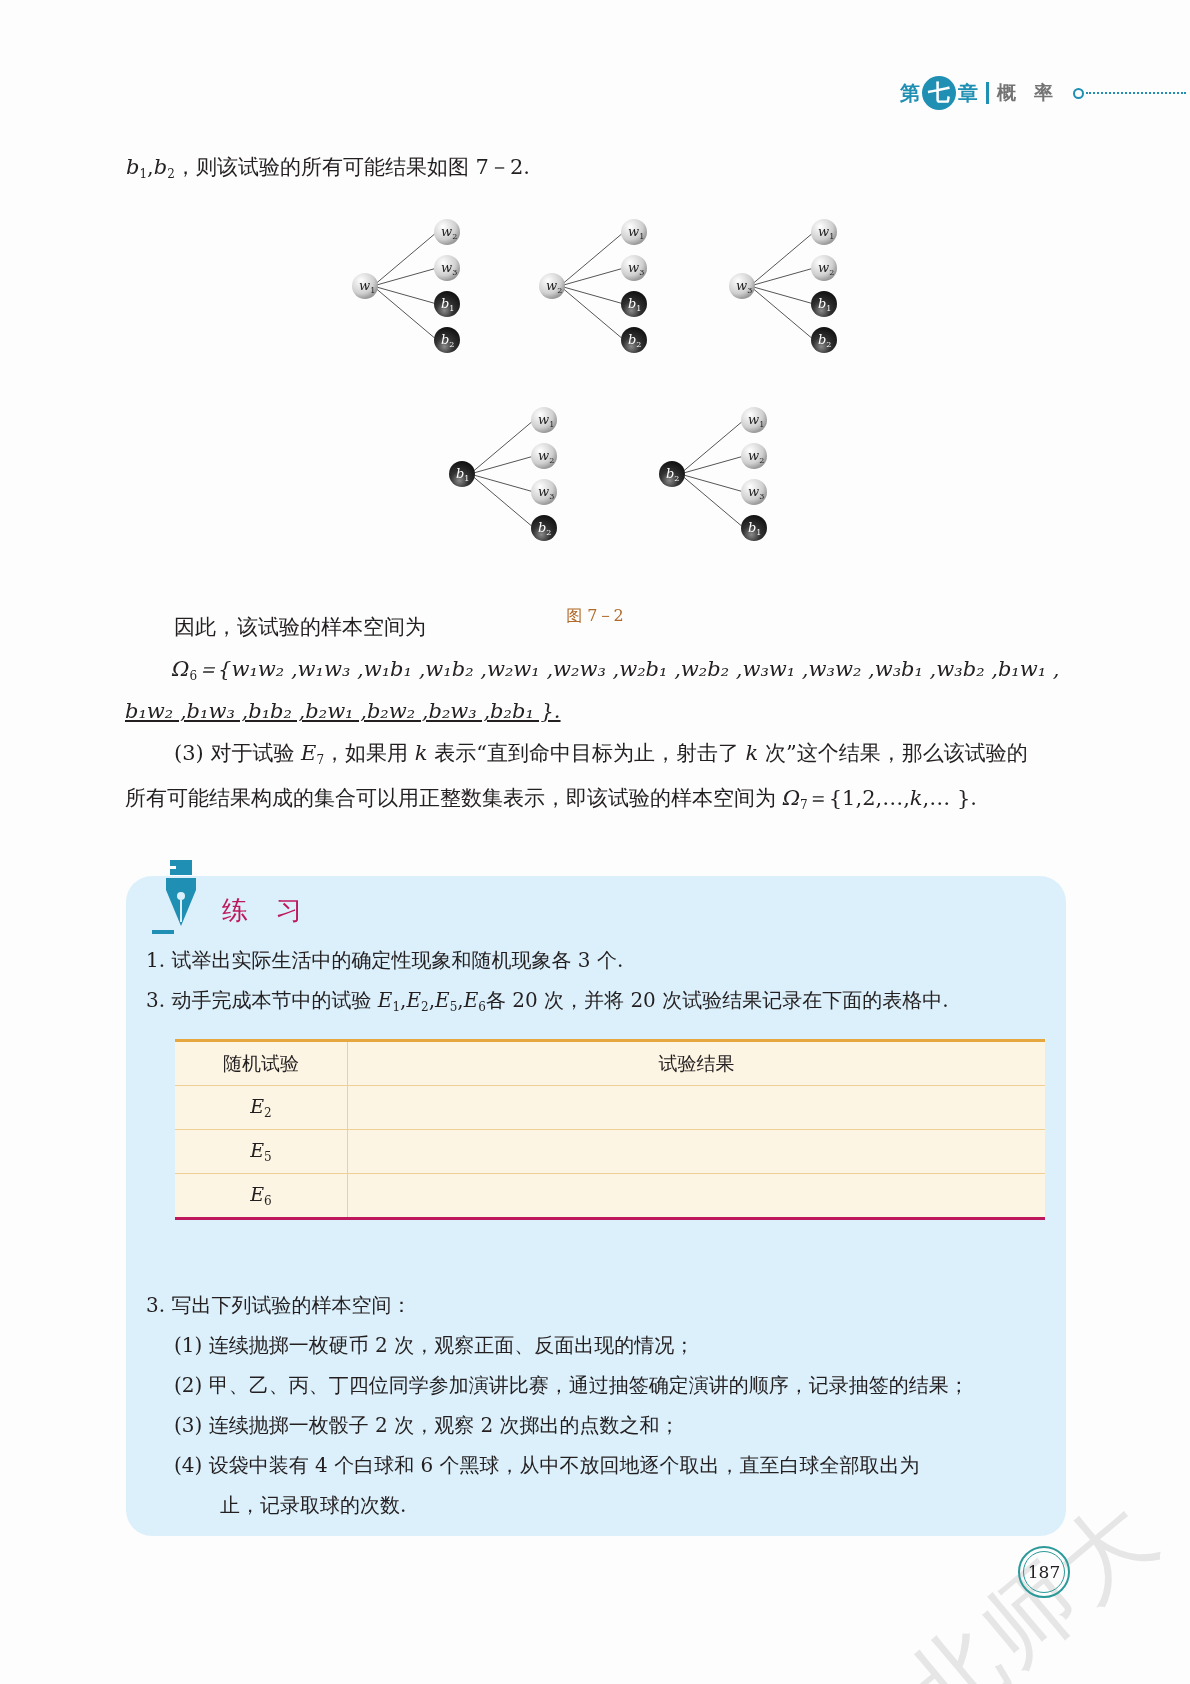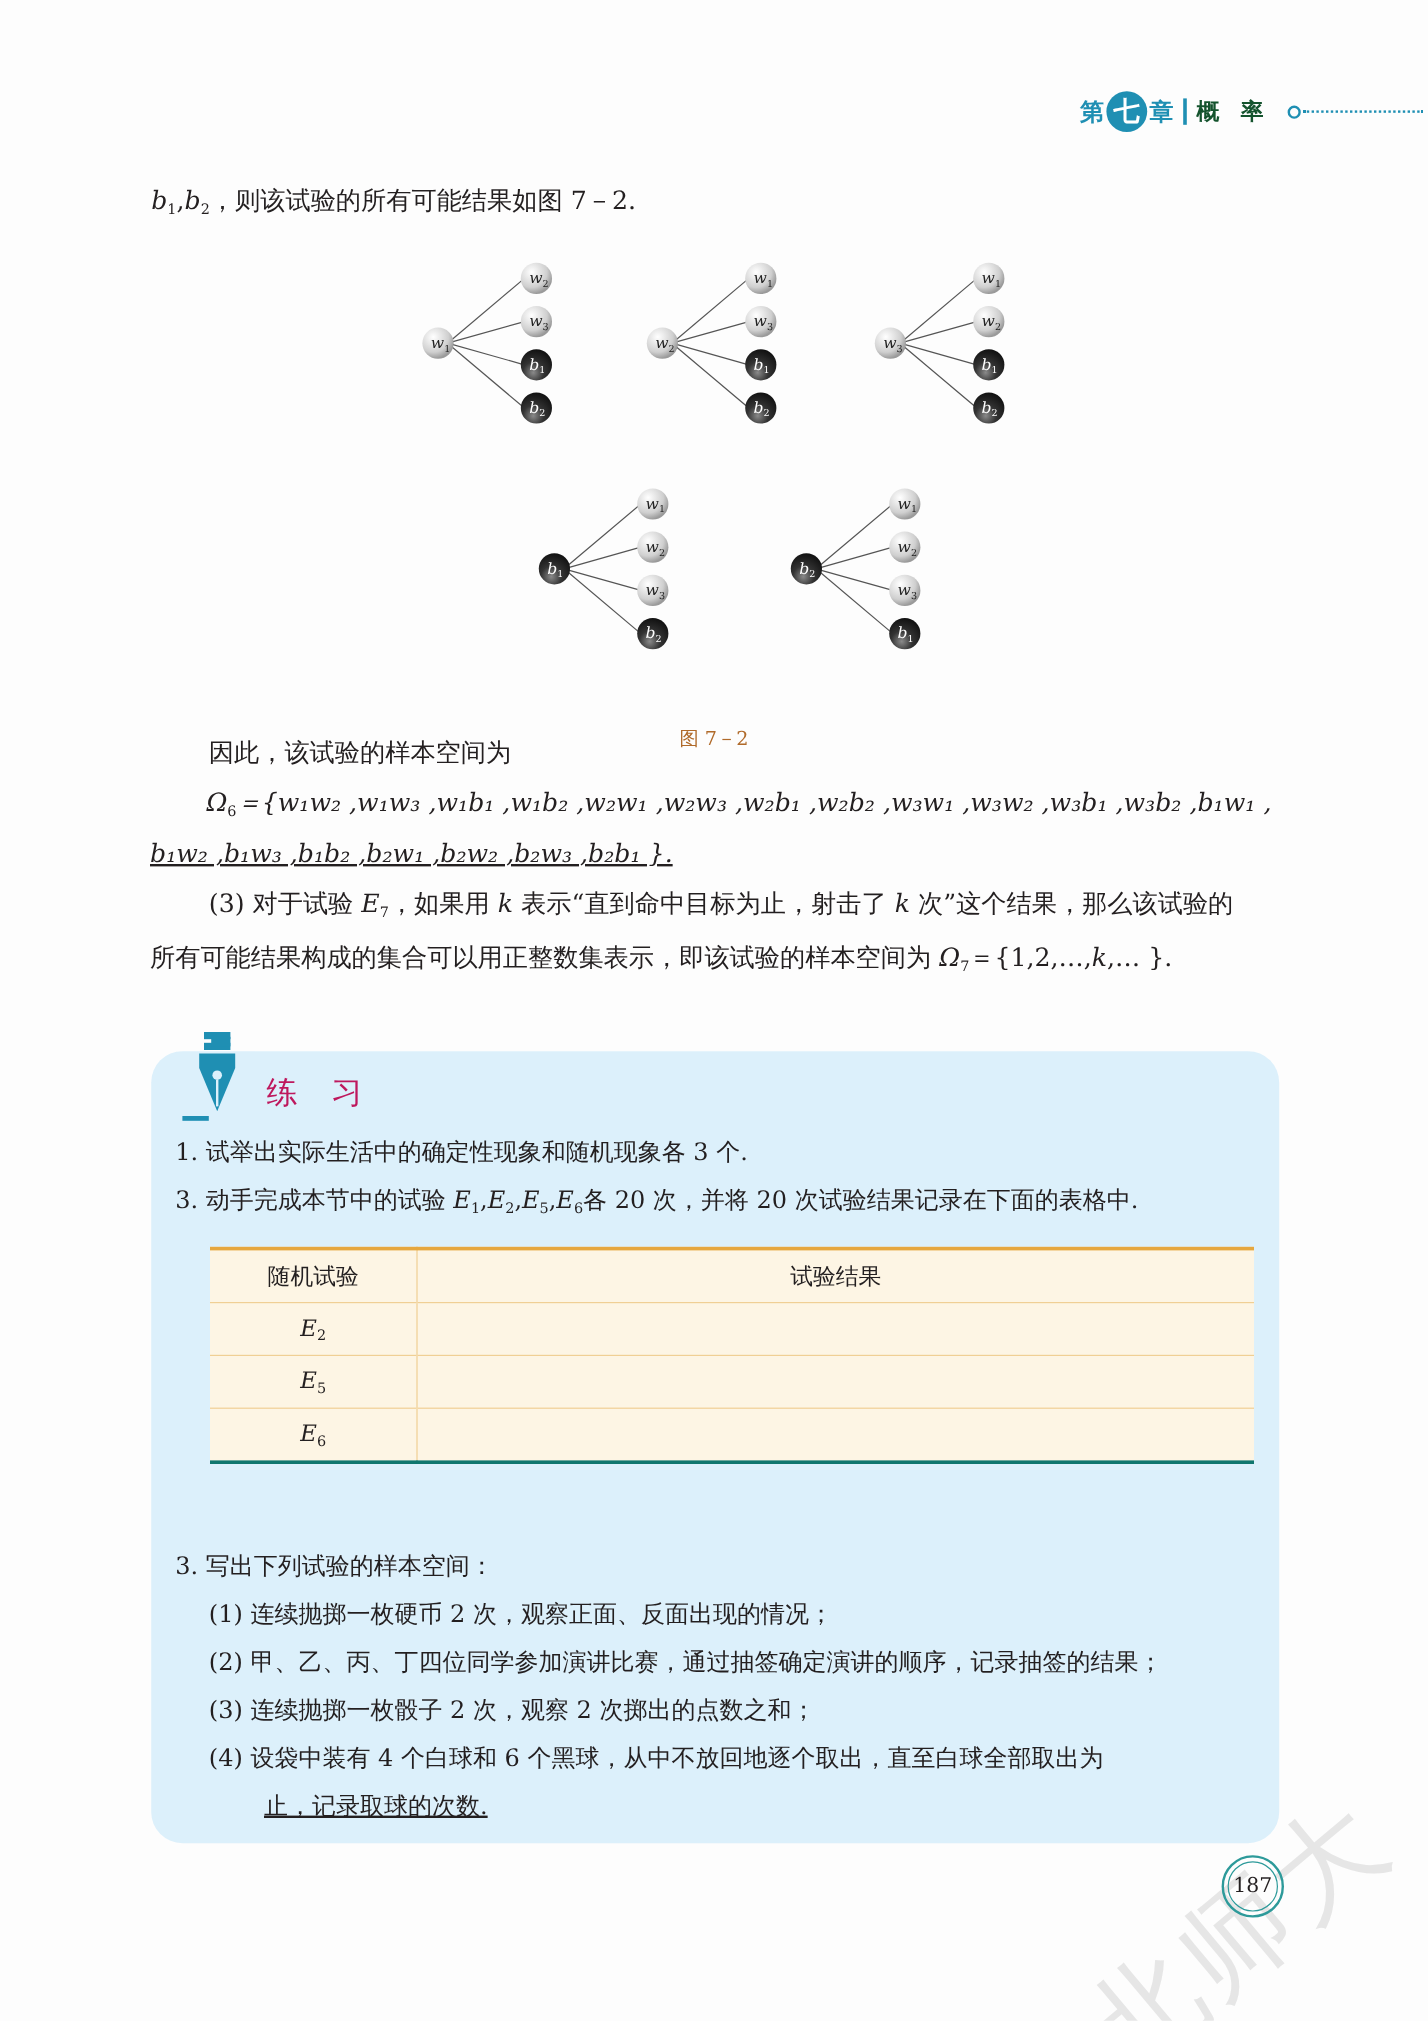--- a/index.html
+++ b/index.html
@@ -5,36 +5,36 @@
   html,body{margin:0;padding:0;}
   body{width:1190px;height:1684px;background:#fdfdfd;position:relative;overflow:hidden;
        font-family:"DejaVu Serif","Liberation Serif",serif;color:#231f20;}
   .abs{position:absolute;}
   
   .chap{top:78px;left:900px;height:30px;display:flex;align-items:center;font-family:"DejaVu Sans",sans-serif;}
   .chap .ch{color:#1f8fb3;font-size:20px;font-weight:bold;}
   .chap .circle{width:34px;height:34px;border-radius:50%;background:#1f8fb3;color:#fff;font-size:22px;
        font-weight:bold;display:flex;align-items:center;justify-content:center;margin:0 2px;}
   .chap .bar{width:3px;height:22px;background:#1f8fb3;margin:0 8px;}
-  .chap .title{font-size:19px;font-weight:bold;color:#14532d;letter-spacing:18px;}
+  .chap .title{font-size:19px;font-weight:bold;color:#737373;letter-spacing:18px;}
   .chap .dot{width:7px;height:7px;border:2px solid #1f8fb3;border-radius:50%;margin-left:2px;}
   .chap .dots{width:100px;border-top:2px dotted #1f8fb3;margin-left:2px;}
   
   .line{font-size:21px;line-height:30px;white-space:nowrap;}
   i.m{font-family:"DejaVu Serif",serif;font-style:italic;}
   sub{font-size:12px;vertical-align:-4px;font-style:normal;}
   .caption{top:560px;left:0;width:1190px;text-align:center;color:#b06a2a;font-size:16px;margin-top:46px;}
   
   .box{top:876px;left:126px;width:940px;height:660px;background:#dcf0fb;border-radius:26px;}
   .pen{top:860px;left:146px;width:70px;height:80px;}
   .ex-title{top:893px;left:222px;font-family:"DejaVu Sans",sans-serif;font-size:26px;font-weight:normal;
        color:#be185d;letter-spacing:28px;}
   table.tb{position:absolute;top:1039px;left:175px;width:870px;border-collapse:collapse;
        background:#fdf5e4;font-size:19px;}
-  table.tb{border-top:3px solid #e6a73e;border-bottom:3px solid #0f766e;}
+  table.tb{border-top:3px solid #e6a73e;border-bottom:3px solid #be185d;}
   table.tb td,table.tb th{height:41px;border-top:1px solid #f0cf94;text-align:center;font-weight:normal;}
   table.tb td.c1,table.tb th.c1{width:170px;border-right:1px solid #f0cf94;}
   .pnum{top:1546px;left:1018px;width:48px;height:48px;border-radius:50%;border:2px solid #2d9a9a;
        display:flex;align-items:center;justify-content:center;}
   .pnum .inner{width:40px;height:40px;border-radius:50%;border:1.5px solid #2d9a9a;display:flex;
        align-items:center;justify-content:center;font-size:17px;}
   .wm{top:1390px;left:880px;font-family:"DejaVu Sans",sans-serif;font-size:92px;color:#e6e6e6;
        transform:rotate(-40deg);transform-origin:left top;letter-spacing:6px;top:1660px;}
 </style>
 </head>
@@ -251,17 +251,17 @@
     <td></td>
   </tr>
 </tbody>
   </table>
 
 <div class="abs line" style="top:1290px;left:146px;font-size:20px;">3. 写出下列试验的样本空间：</div>
 <div class="abs line" style="top:1330px;left:174px;font-size:20px;">(1) 连续抛掷一枚硬币 2 次，观察正面、反面出现的情况；</div>
 <div class="abs line" style="top:1370px;left:174px;font-size:20px;">(2) 甲、乙、丙、丁四位同学参加演讲比赛，通过抽签确定演讲的顺序，记录抽签的结果；</div>
 <div class="abs line" style="top:1410px;left:174px;font-size:20px;">(3) 连续抛掷一枚骰子 2 次，观察 2 次掷出的点数之和；</div>
 <div class="abs line" style="top:1450px;left:174px;font-size:20px;">(4) 设袋中装有 4 个白球和 6 个黑球，从中不放回地逐个取出，直至白球全部取出为</div>
-<div class="abs line" style="top:1490px;left:220px;font-size:20px;text-decoration:underline;">止，记录取球的次数.</div>
+<div class="abs line" style="top:1490px;left:220px;font-size:20px;">止，记录取球的次数.</div>
 
 <div class="abs pnum">
   <div class="inner">187</div>
 </div>
 
 </body></html>

